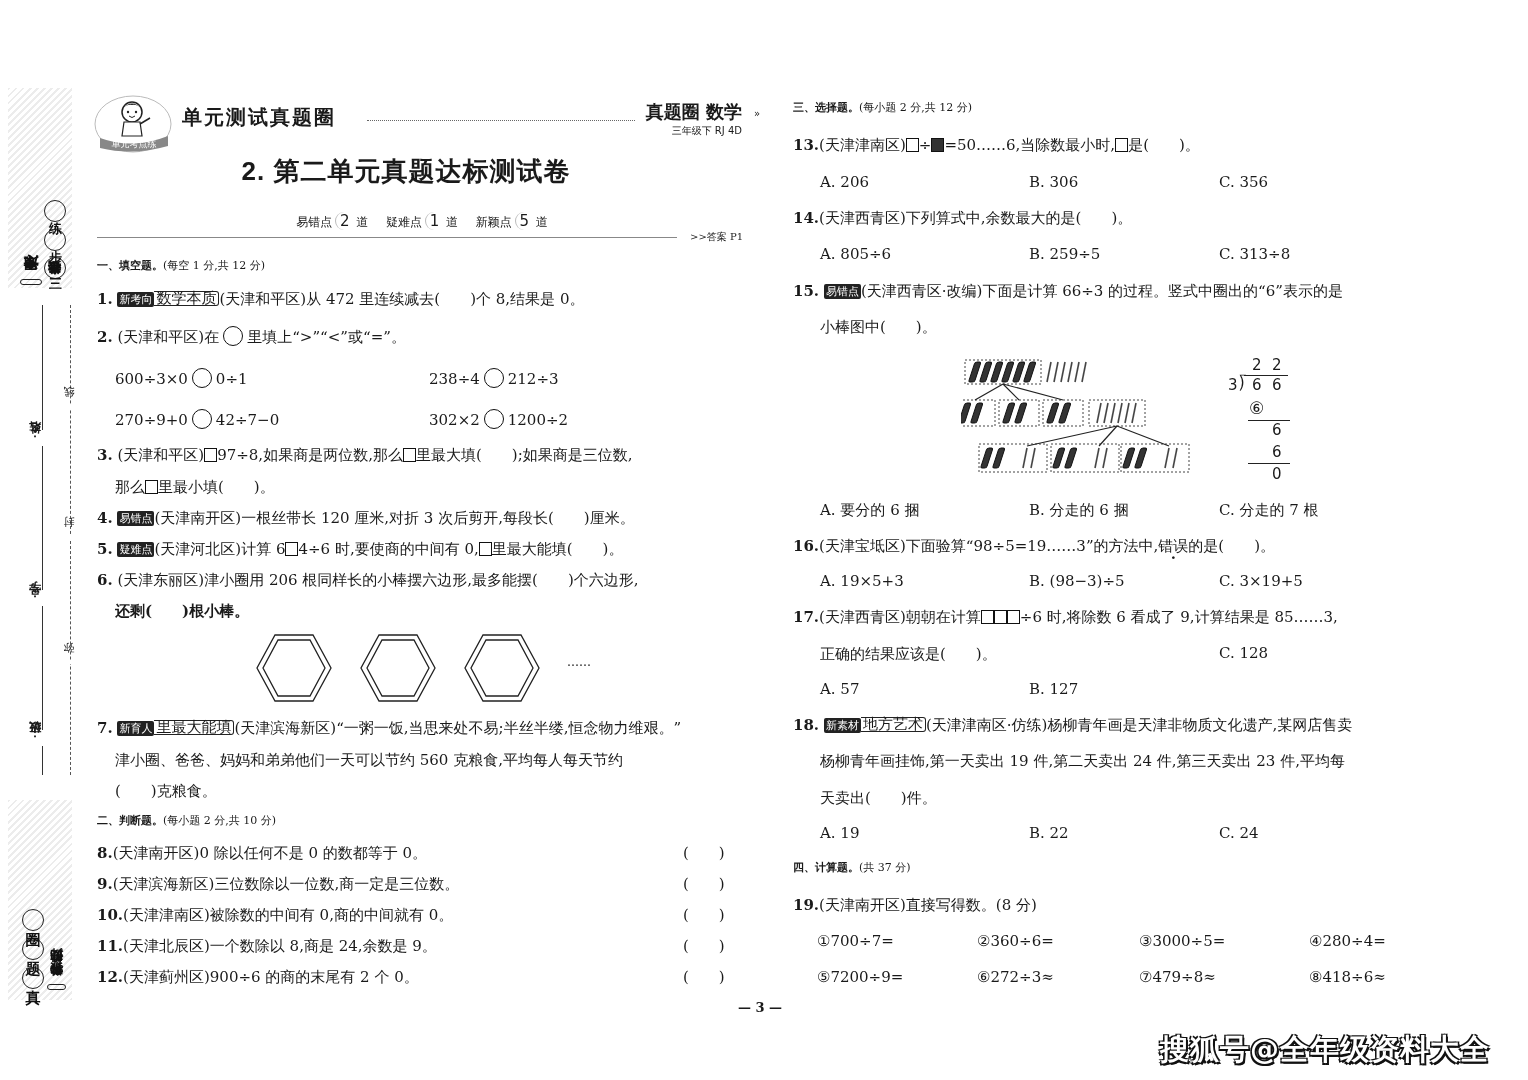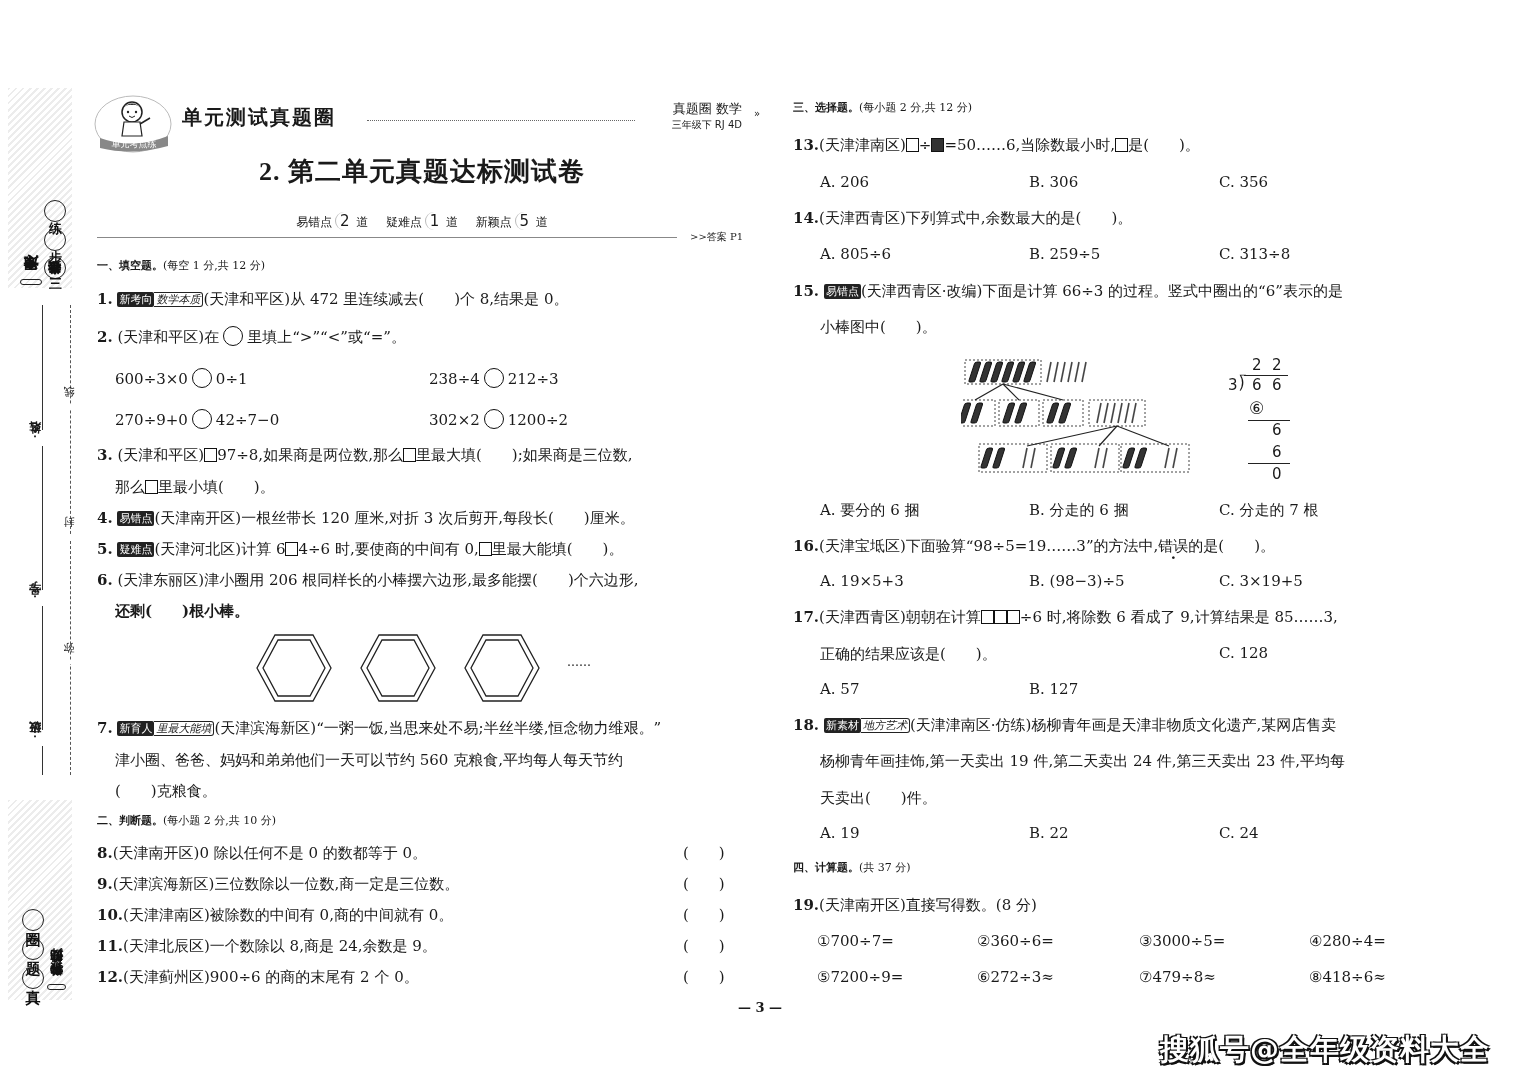--- a/index.html
+++ b/index.html
@@ -24,45 +24,45 @@
   .seal-label { position: absolute; left: 63px; font-size: 11px; writing-mode: vertical-rl; transform: rotate(180deg);
     background: #fff; padding: 2px 0; font-family: "DejaVu Sans", sans-serif; }
 
   
   .header { position: absolute; left: 92px; top: 94px; width: 660px; height: 70px; }
   .logo { position: absolute; left: 0; top: 0; width: 82px; height: 62px; }
   .header-title { position: absolute; left: 90px; top: 10px; font-family: "DejaVu Sans", sans-serif;
     font-weight: bold; font-size: 20px; letter-spacing: 2px; }
   .header-dots { position: absolute; left: 275px; top: 26px; width: 268px; border-top: 1.5px dotted #666; }
   .header-right { position: absolute; right: 10px; top: 6px; text-align: right; font-family: "DejaVu Sans", sans-serif; }
-  .header-right .brand { font-size: 13px; }
+  .header-right .brand { font-size: 18px; font-weight: bold; }
   .header-right .grade { font-size: 10px; }
   .header-right .arrow { position: absolute; right: -18px; top: 8px; font-size: 10px; }
 
-  .paper-title { position: absolute; left: 92px; top: 154px; width: 660px; text-align: center;
-    font-family: Liberation Serif, serif; font-weight: bold; font-size: 26px; letter-spacing: 1px; }
+  .paper-title { position: absolute; left: 76px; top: 154px; width: 660px; text-align: center;
+    font-family: Liberation Sans, sans-serif; font-weight: bold; font-size: 26px; letter-spacing: 1px; }
   .stats { position: absolute; left: 92px; top: 212px; width: 660px; text-align: center;
     font-family: "DejaVu Sans", sans-serif; font-size: 12px; }
   .stats .num { display: inline-block; width: 18px; height: 18px; border-radius: 50%; border-left: 1px solid #bbb;
     text-align: center; font-size: 15px; line-height: 18px; margin: 0 3px; }
   .stats .grp { margin: 0 7px; }
   .rule { position: absolute; left: 97px; top: 237px; width: 580px; border-top: 1px solid #888; }
   .answer-ref { position: absolute; left: 690px; top: 230px; font-size: 10px; font-family: "DejaVu Serif", serif; }
 
   
   .col { position: absolute; font-size: 15px; }
   .line { position: absolute; white-space: nowrap; }
   .sec-title { font-family: "DejaVu Sans", sans-serif; font-weight: bold; font-size: 11px; }
   .sec-title .note { font-weight: normal; font-family: "DejaVu Serif", serif; }
   .qnum { font-weight: bold; font-family: "DejaVu Serif", serif; }
   .src { font-size: 15px; }
   .tag-dark { display: inline-block; background: #222; color: #fff; font-family: "DejaVu Sans", sans-serif;
     font-size: 11px; padding: 0 2px; border-radius: 2px; line-height: 15px; vertical-align: 1px; }
   .tag-light { display: inline-block; border: 1px solid #222; border-left: none; font-family: "DejaVu Sans", sans-serif;
-    font-size: 11px; padding: 0 2px; border-radius: 0 3px 3px 0; line-height: 13px; vertical-align: 1px; font-style: italic; }
+    font-size: 15px; padding: 0 2px; border-radius: 0 3px 3px 0; line-height: 13px; vertical-align: 1px; }
   .circle { display: inline-block; width: 20px; height: 20px; border: 1.5px solid #111; border-radius: 50%;
     vertical-align: -4px; margin: 0 4px; }
   .box { display: inline-block; width: 13px; height: 14px; border: 1px solid #111; vertical-align: -2px; }
   .box.filled { background: #333; }
   .judge { position: absolute; left: 586px; }
   .dot-em { position: relative; }
   .dot-em::after { content: "·"; position: absolute; left: 50%; top: 12px; transform: translateX(-50%); font-weight: bold; }
 
   
   .choice { position: absolute; white-space: nowrap; }

